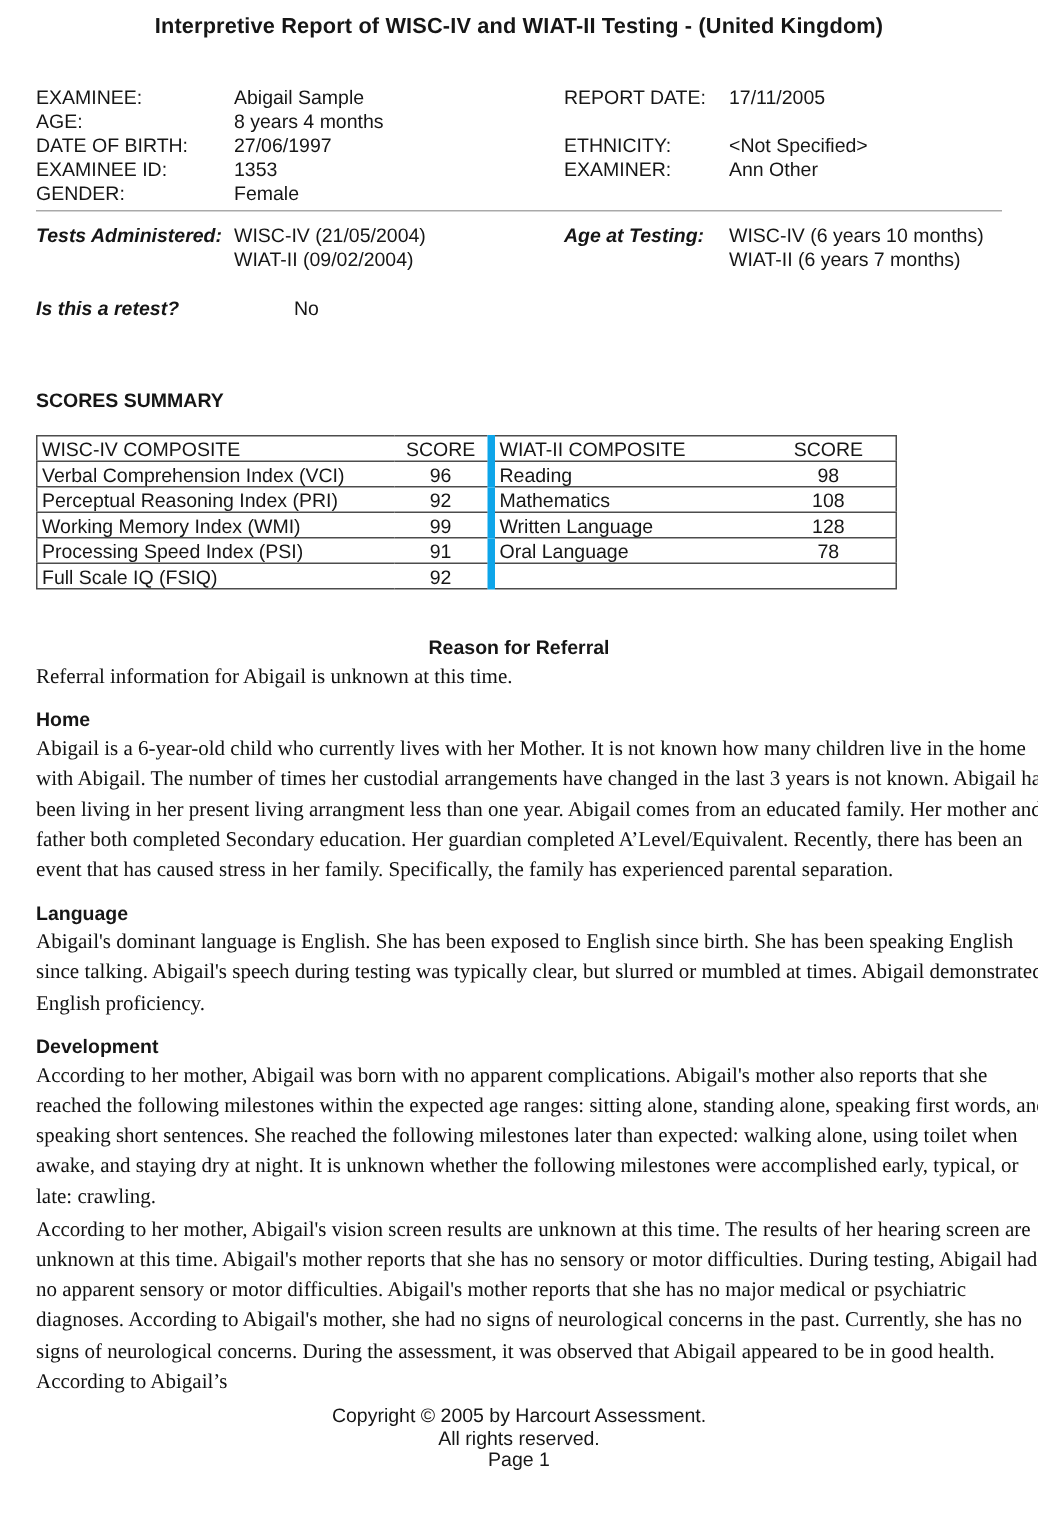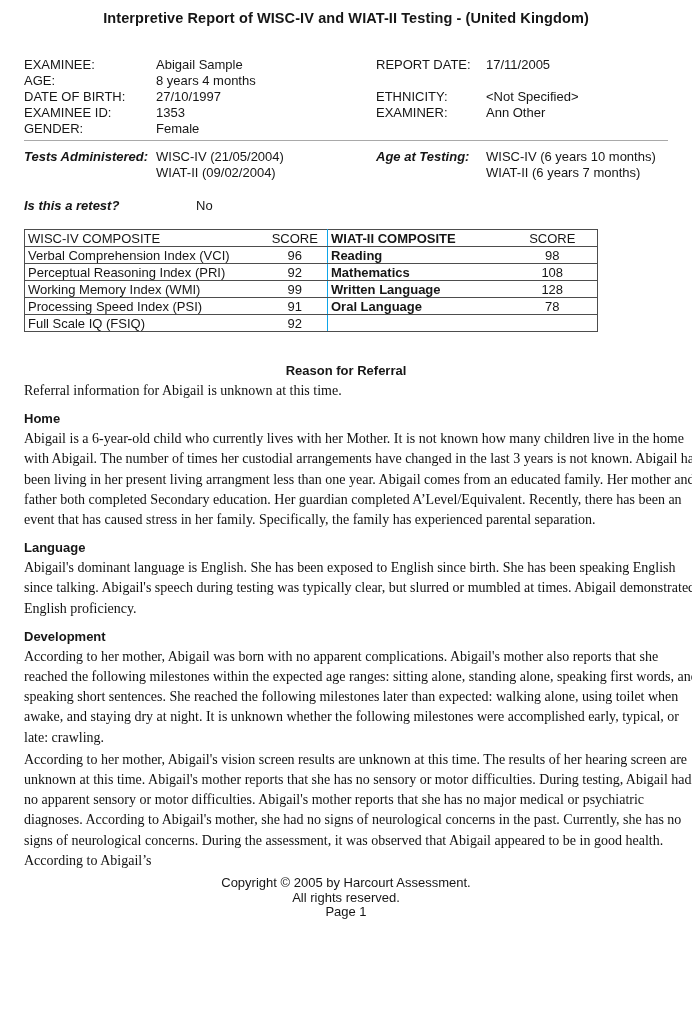--- a/index.html
+++ b/index.html
@@ -55,21 +55,21 @@
     padding:1px 3px 0 3px;
     line-height:14px;
     font-weight:normal;
     text-align:left;
     height:15px;
     white-space:nowrap;
     overflow:hidden;
   }
   table.scores{border:1px solid #4d4d4d;}
   table.scores .c{text-align:center;}
-  table.scores .mid{border-left:1px solid #0ea5e9;font-weight:bold;}
+  table.scores .mid{border-left:5px solid #0ea5e9;}
   col.n1{width:238px;} col.s1{width:65px;} col.n2{width:180px;} col.s2{width:90px;}
   .section .sec-h{
     margin-top:10px;
     font-weight:bold;
     font-size:13px;
     line-height:16px;
   }
   .section.first .sec-h{margin-top:31px;text-align:center;}
   .section .sec-b{
     margin:2px 0 0 0;
@@ -98,21 +98,21 @@
     <span>Abigail Sample</span>
     <span>REPORT DATE:</span>
     <span>17/11/2005</span>
 
     <span>AGE:</span>
     <span>8 years 4 months</span>
     <span></span>
     <span></span>
 
     <span>DATE OF BIRTH:</span>
-    <span>27/10/1997</span>
+    <span>27/06/1997</span>
     <span>ETHNICITY:</span>
     <span>&lt;Not Specified&gt;</span>
 
     <span>EXAMINEE ID:</span>
     <span>1353</span>
     <span>EXAMINER:</span>
     <span>Ann Other</span>
 
     <span>GENDER:</span>
     <span>Female</span>
@@ -134,20 +134,21 @@
     <span>WIAT-II (6 years 7 months)</span>
   </div>
 
   <div class="info-grid retest">
     <span class="b">Is this a retest?</span>
     <span>No</span>
     <span></span>
     <span></span>
   </div>
 
+  <div class="scores-heading">SCORES SUMMARY</div>
 
   <table class="scores">
     <colgroup>
         <col class="n1">
         <col class="s1">
         <col class="n2">
         <col class="s2">
       </colgroup>
     <thead>
       <tr>

